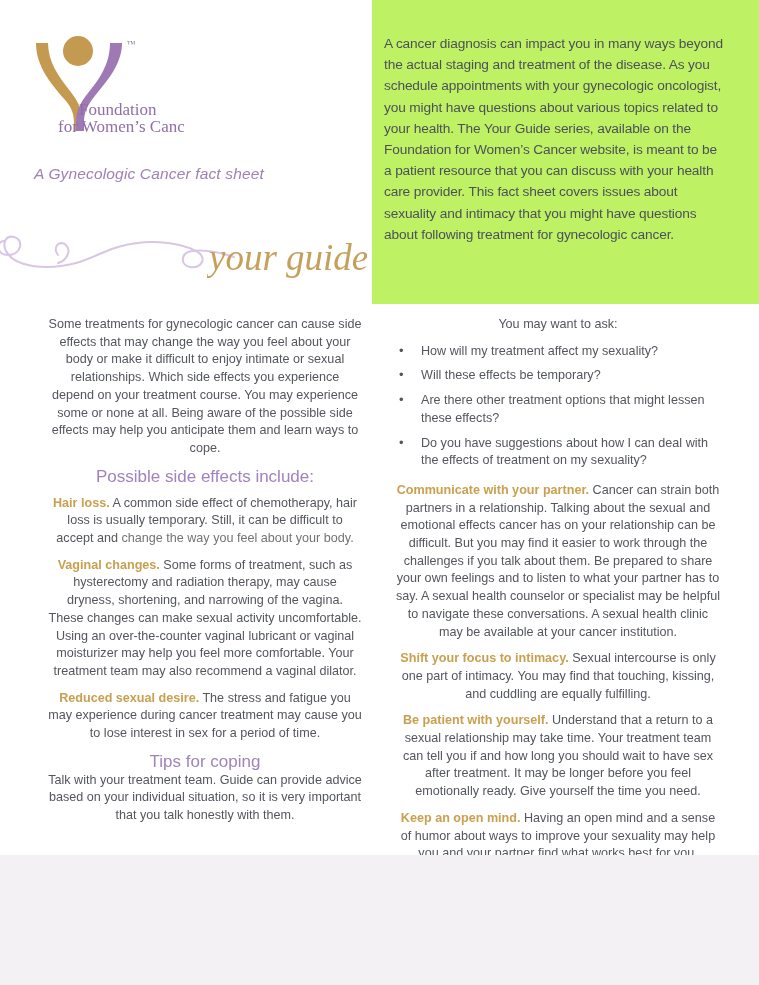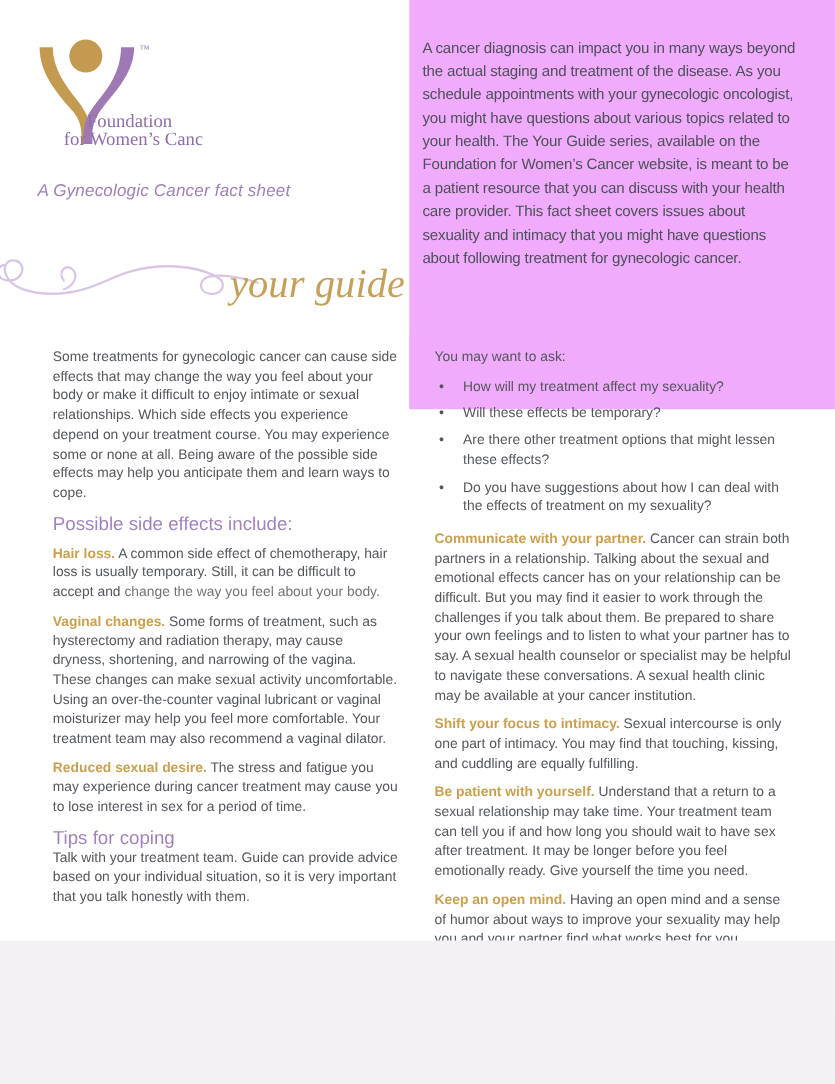--- a/index.html
+++ b/index.html
@@ -21,22 +21,22 @@
     inset: 0;
     background: #ffffff;
   }
 
   
   #intro-panel {
     position: absolute;
     left: 372px;
     top: 0;
     width: 387px;
-    height: 372px;
-    background: #f0abfc;
+    height: 304px;
+    background: #bef264;
   }
   #intro-text {
     position: absolute;
     left: 12px;
     top: 33px;
     width: 340px;
     font-size: 13.7px;
     line-height: 21.2px;
     color: #4c5058;
     letter-spacing: -0.01em;
@@ -98,20 +98,21 @@
     top: 316px;
     font-size: 12.6px;
     line-height: 17.7px;
     color: #53565c;
   }
   #col-left  { left: 32px;  width: 330px; }
   #col-right { left: 379px; width: 342px; }
 
   .col p {
     margin: 0 0 9px 16px;
+    text-align: center;
   }
   .lead-gold {
     color: #c9a050;
     font-weight: bold;
   }
   .inline-gold {
     color: #737373;
     font-weight: normal;
   }
   .subhead-purple {

